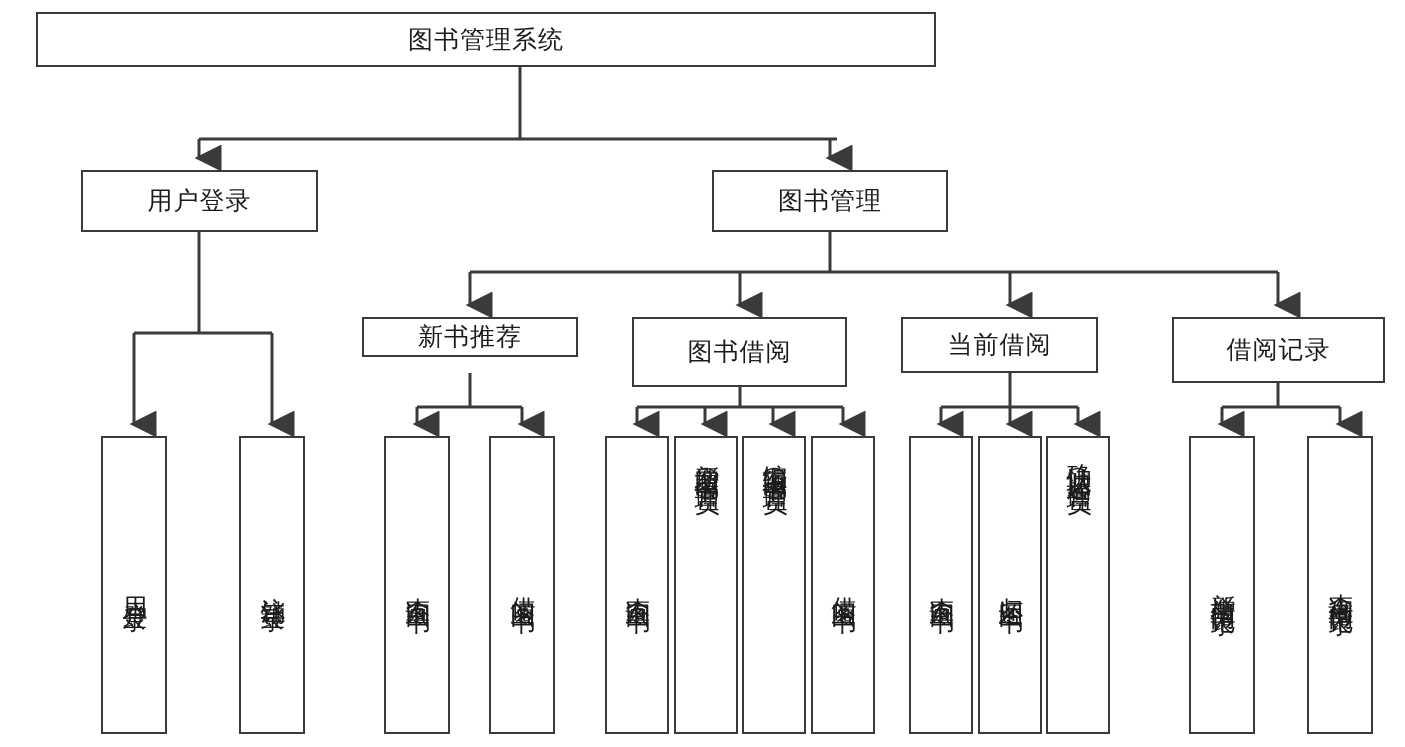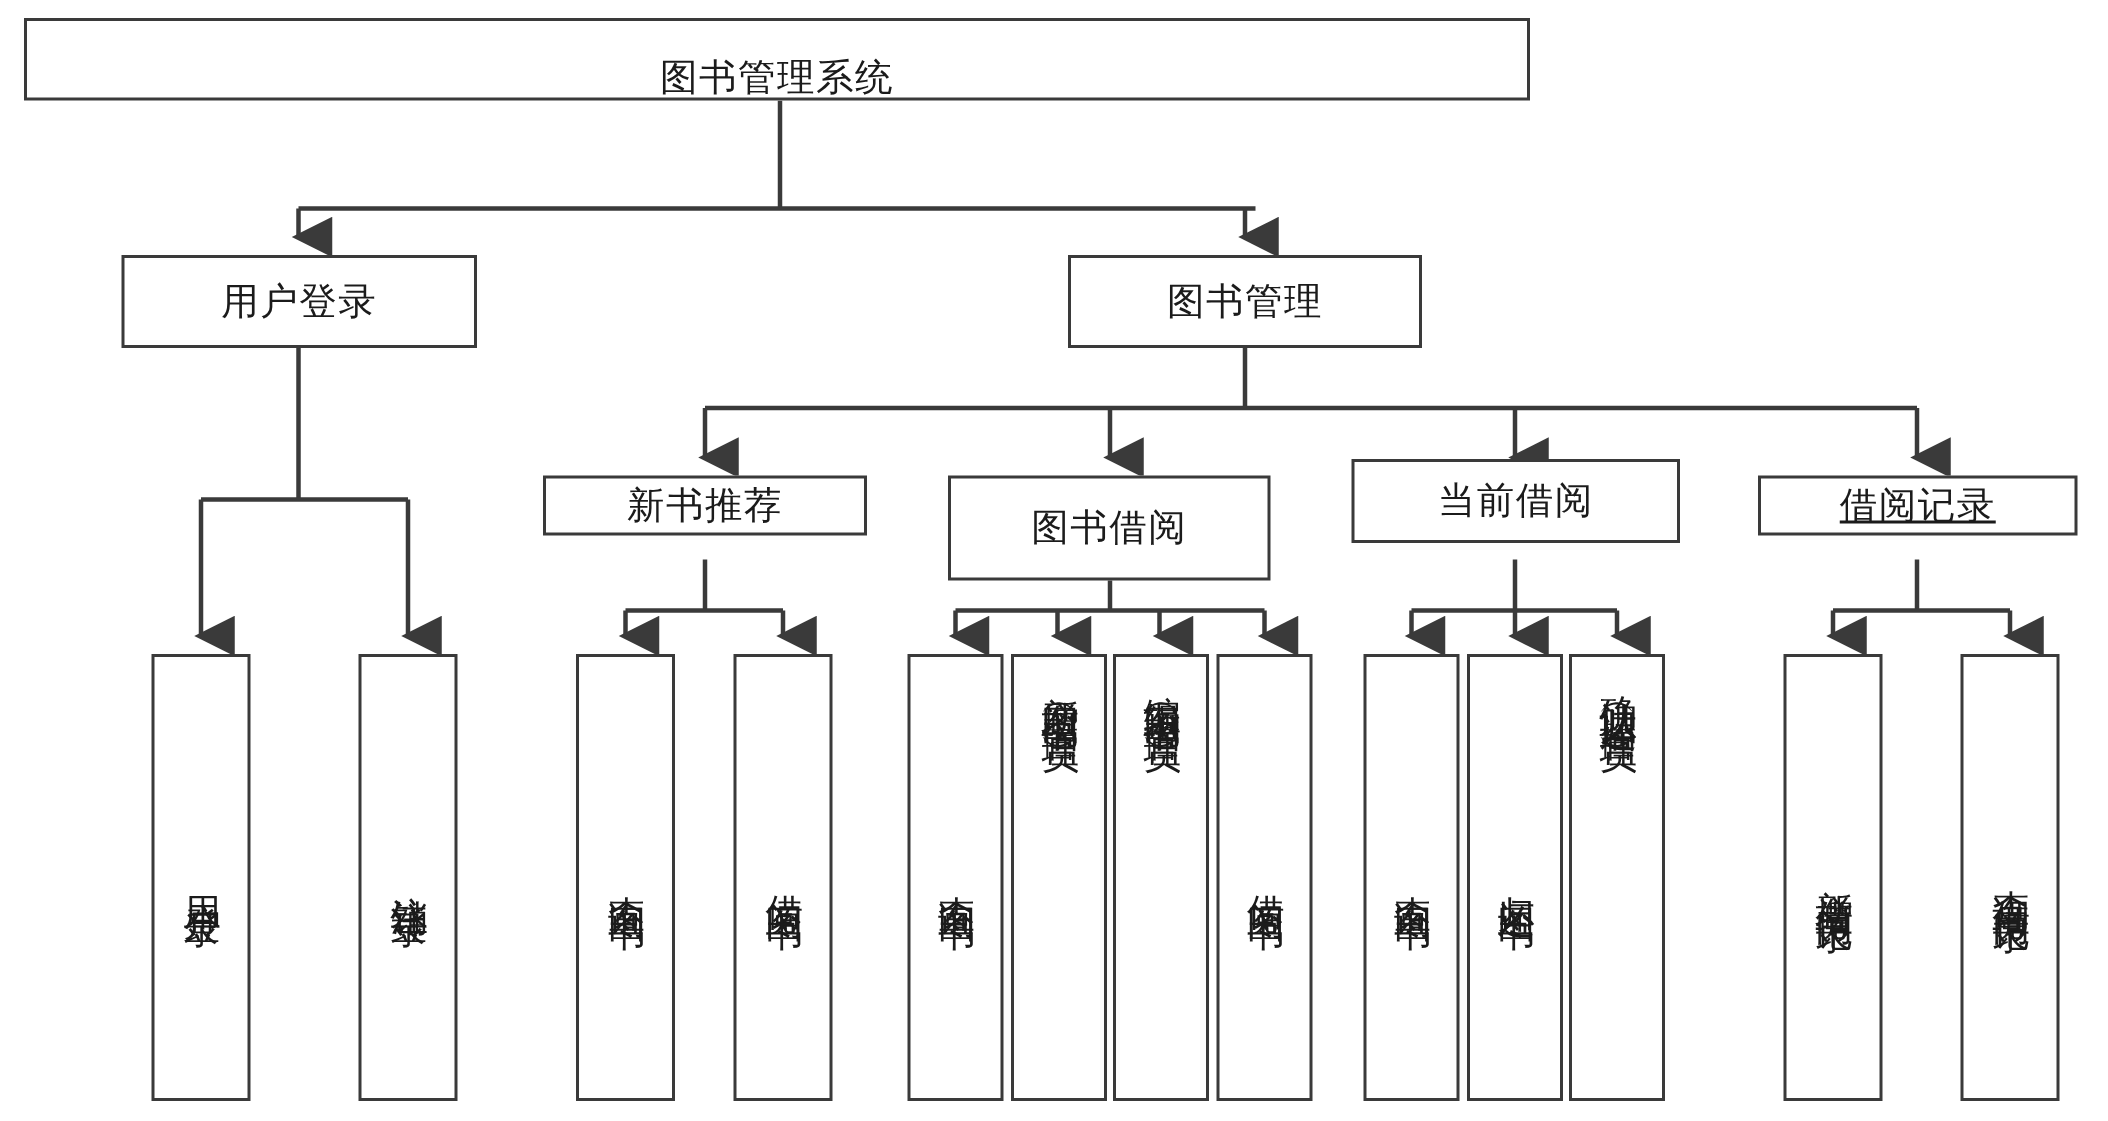--- a/index.html
+++ b/index.html
@@ -113,41 +113,41 @@
       <path d="M 1010 407 L 1010 424" marker-end="url(#arrow)"></path>
       <path d="M 1078 407 L 1078 424" marker-end="url(#arrow)"></path>
 
       <path d="M 1278 373 L 1278 407"></path>
       <path d="M 1222 407 L 1340 407"></path>
       <path d="M 1222 407 L 1222 424" marker-end="url(#arrow)"></path>
       <path d="M 1340 407 L 1340 424" marker-end="url(#arrow)"></path>
     </g>
   </svg>
 
-  <div class="node node-h" style="left:16px; top:12px; width:1004px; height:55px;align-items:flex-end;">
+  <div class="node node-h" style="left:36px; top:12px; width:900px; height:55px;">
     <span>图书管理系统</span>
   </div>
 
   <div class="node node-h" style="left:81px; top:170px; width:237px; height:62px;">
     <span>用户登录</span>
   </div>
   <div class="node node-h" style="left:712px; top:170px; width:236px; height:62px;">
     <span>图书管理</span>
   </div>
 
   <div class="node node-h" style="left:362px; top:317px; width:216px; height:40px;">
     <span>新书推荐</span>
   </div>
   <div class="node node-h" style="left:632px; top:317px; width:215px; height:70px;">
     <span>图书借阅</span>
   </div>
-  <div class="node node-h" style="left:901px; top:306px; width:219px; height:56px;">
+  <div class="node node-h" style="left:901px; top:317px; width:197px; height:56px;">
     <span>当前借阅</span>
   </div>
-  <div class="node node-h" style="left:1172px; top:317px; width:213px; height:40px;text-decoration:underline;">
+  <div class="node node-h" style="left:1172px; top:317px; width:213px; height:66px;">
     <span>借阅记录</span>
   </div>
 
   <div class="node node-v" style="left:101px; top:436px; width:66px; height:298px;">
     <span>用户登录</span>
   </div>
   <div class="node node-v" style="left:239px; top:436px; width:66px; height:298px;">
     <span>注销登录</span>
   </div>
 

